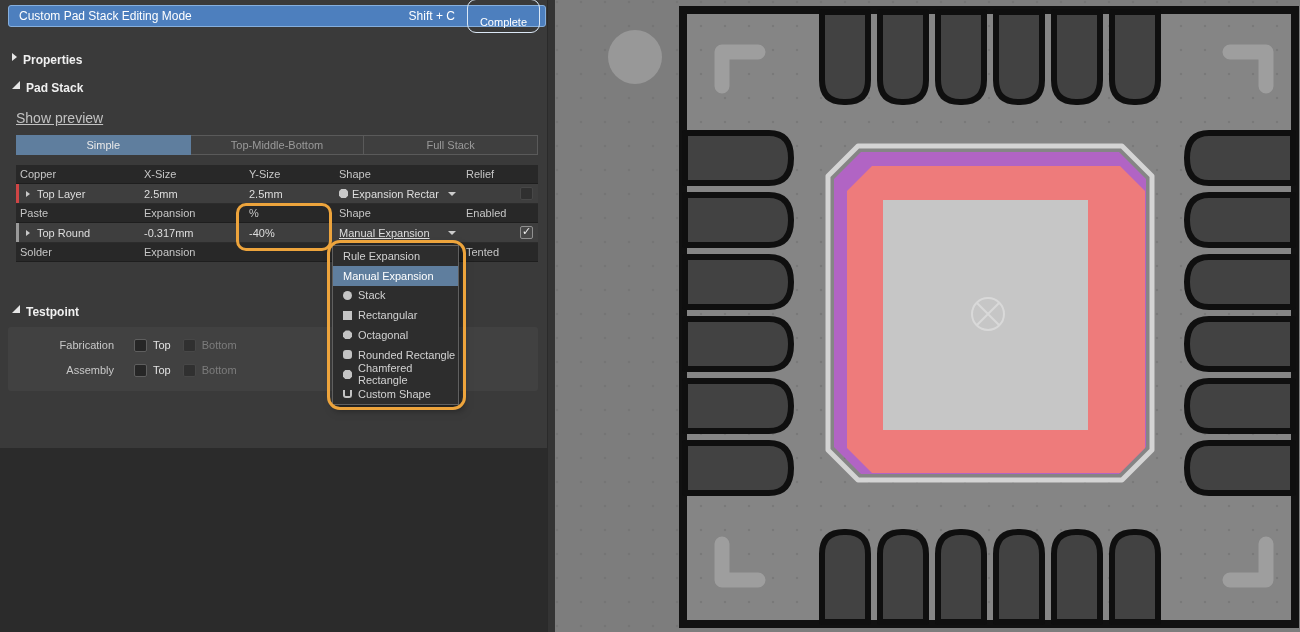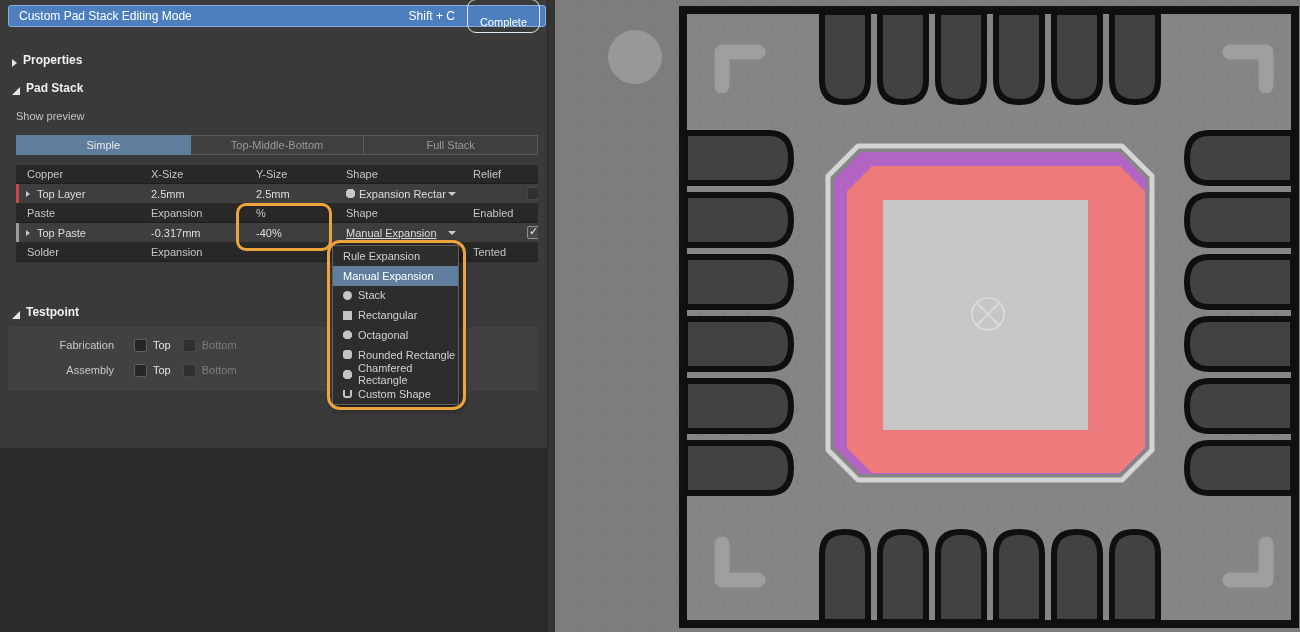--- a/index.html
+++ b/index.html
@@ -12,39 +12,39 @@
   .scroll-strip{position:absolute;right:0;top:0;width:8px;height:632px;background:#343434;border-left:1px solid #2a2a2a}
 
   .banner{position:absolute;left:8px;top:5px;width:538px;height:22px;background:var(--banner-blue);
     border:1px solid #86afdd;border-radius:3px;display:flex;align-items:center;
     padding:0 5px 0 10px;color:#fff;font-size:12px}
   .banner-title{flex:1}
   .banner-shortcut{margin-right:12px}
   .complete-btn{background:transparent;border:1px solid #dbe8f6;border-radius:9px;color:#fff;
     font-size:11px;height:17px;padding:16px 12px;font-family:inherit;cursor:pointer}
 
-  .section-header{position:absolute;left:12px;display:flex;align-items:flex-end;gap:6px;
+  .section-header{position:absolute;left:12px;display:flex;align-items:flex-start;gap:6px;
     color:#f0f0f0;font-size:12px;font-weight:bold;cursor:pointer;height:14px}
   .tri-right{width:0;height:0;border-top:4px solid transparent;border-bottom:4px solid transparent;border-left:5px solid #e6e6e6}
   .tri-exp{width:0;height:0;border:4px solid transparent;border-right-color:#e6e6e6;border-bottom-color:#e6e6e6}
 
-  .show-preview{position:absolute;left:16px;top:110px;color:#c2c2c2;font-size:11px;
-    cursor:pointer}
+  .show-preview{position:absolute;left:16px;top:110px;color:#c2c2c2;font-size:14px;
+    text-decoration:underline;cursor:pointer}
 
   .tabs{position:absolute;left:16px;top:135px;width:522px;height:20px;display:flex}
   .tab{flex:1;display:flex;align-items:center;justify-content:center;font-size:11px;
     background:#3f3f3f;border:1px solid #5a5a5a;border-left-width:0;color:#9a9a9a;cursor:pointer}
   .tab:first-child{border-left-width:1px}
   .tab.selected{background:var(--selection-blue);border-color:var(--selection-blue);color:#e9e9e9}
 
   .ptable{position:absolute;left:16px;top:165px;width:522px;font-size:11px}
   .trow{display:grid;grid-template-columns:124px 105px 90px 127px 76px;align-items:center}
   .trow.head{height:19px;background:#282828;color:#c6c6c6;border-bottom:1px solid #1e1e1e}
   .trow.data{height:20px;background:#3e3e3e;color:#dedede;border-bottom:1px solid #2c2c2c;position:relative}
-  .cell{padding-left:11px;display:flex;align-items:center;gap:4px;height:100%;overflow:hidden;white-space:nowrap}
+  .cell{padding-left:4px;display:flex;align-items:center;gap:4px;height:100%;overflow:hidden;white-space:nowrap}
   .name-cell{padding-left:10px}
   .layer-strip{position:absolute;left:0;top:0;width:3px;height:100%}
   .row-expander{width:0;height:0;border-top:3.5px solid transparent;border-bottom:3.5px solid transparent;
     border-left:4.5px solid #c8c8c8;margin-right:3px;flex:none}
   .combo{position:relative;padding-right:16px;cursor:pointer}
   .caret{position:absolute;right:6px;top:8px;width:0;height:0;border-left:4px solid transparent;
     border-right:4px solid transparent;border-top:4px solid #cccccc}
   .underline{text-decoration:underline}
   .shape-icon{width:9px;height:9px;background:#c8c8c8;flex:none}
   .chamfer{clip-path:polygon(25% 0,75% 0,100% 25%,100% 75%,75% 100%,25% 100%,0 75%,0 25%)}
@@ -149,21 +149,21 @@
         <div class="cell">Paste</div>
         <div class="cell">Expansion</div>
         <div class="cell">%</div>
         <div class="cell">Shape</div>
         <div class="cell">Enabled</div>
       </div>
       <div class="trow data">
         <span class="layer-strip" style="background:var(--paste-strip)"></span>
         <div class="cell name-cell">
           <span class="row-expander"></span>
-          <span>Top Paste</span>
+          <span>Top Round</span>
         </div>
         <div class="cell">-0.317mm</div>
         <div class="cell">-40%</div>
         <div class="cell combo">
           <span class="underline">Manual Expansion</span>
           <span class="caret"></span>
         </div>
         <div class="cell">
             <span class="checkbox checked"></span>
           </div>

